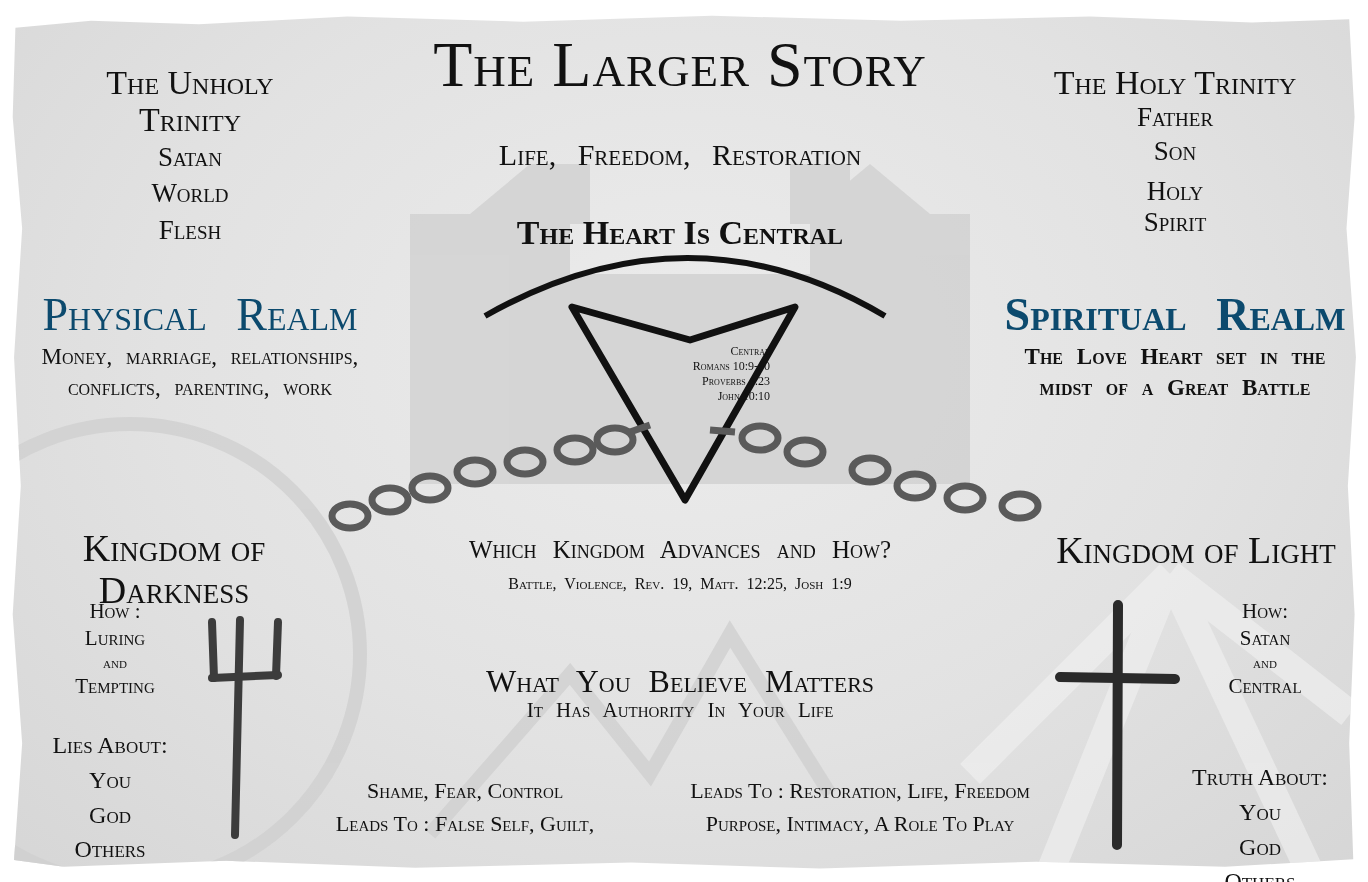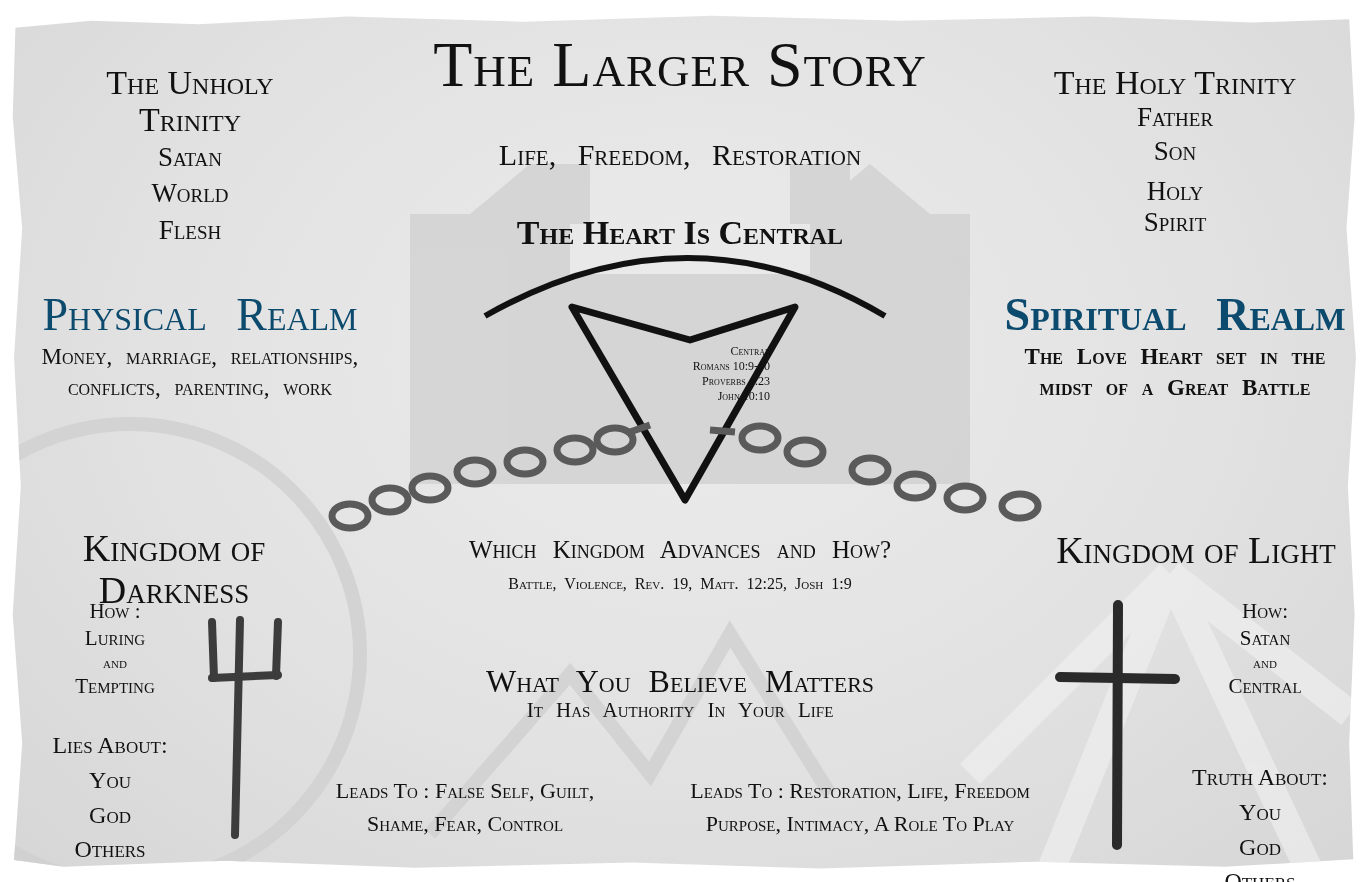--- a/index.html
+++ b/index.html
@@ -166,19 +166,19 @@
   <div class="advance-h">Which Kingdom Advances and How?</div>
   <div class="advance-sub" style="margin-top:6px;">Battle, Violence, Rev. 19, Matt. 12:25, Josh 1:9</div>
 </div>
 
 <div class="abs" style="left:400px; top:664px; width:560px;">
   <div class="believe-h">What You Believe Matters</div>
   <div class="believe-sub">It Has Authority In Your Life</div>
 </div>
 
 <div class="abs leads" style="left:310px; top:774px; width:310px;">
+  <div>Shame, Fear, Control</div>
   <div>Leads To : False Self, Guilt,</div>
-  <div>Shame, Fear, Control</div>
 </div>
 <div class="abs leads" style="left:660px; top:774px; width:400px;">
   <div>Leads To : Restoration, Life, Freedom</div>
   <div>Purpose, Intimacy, A Role To Play</div>
 </div>
 
 </body></html>

